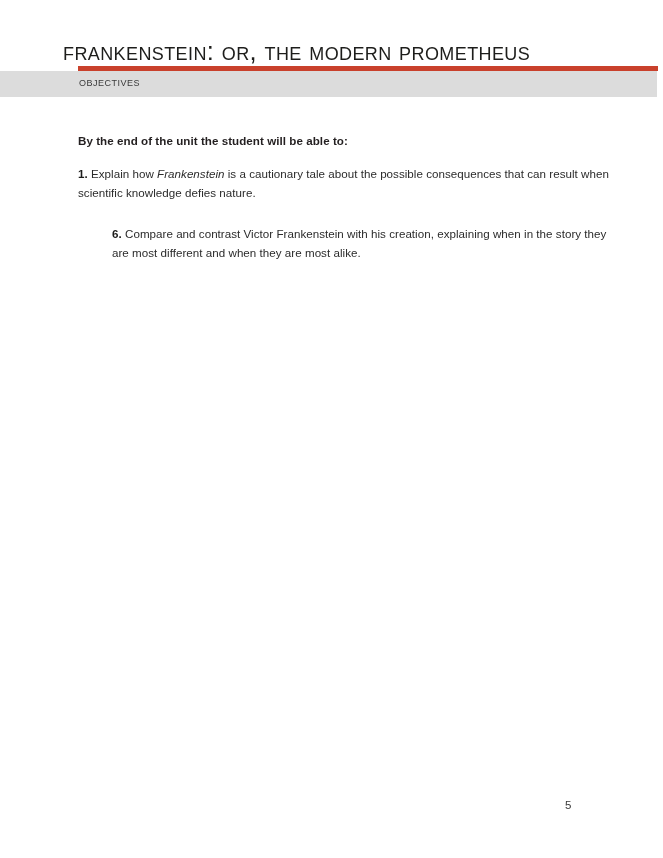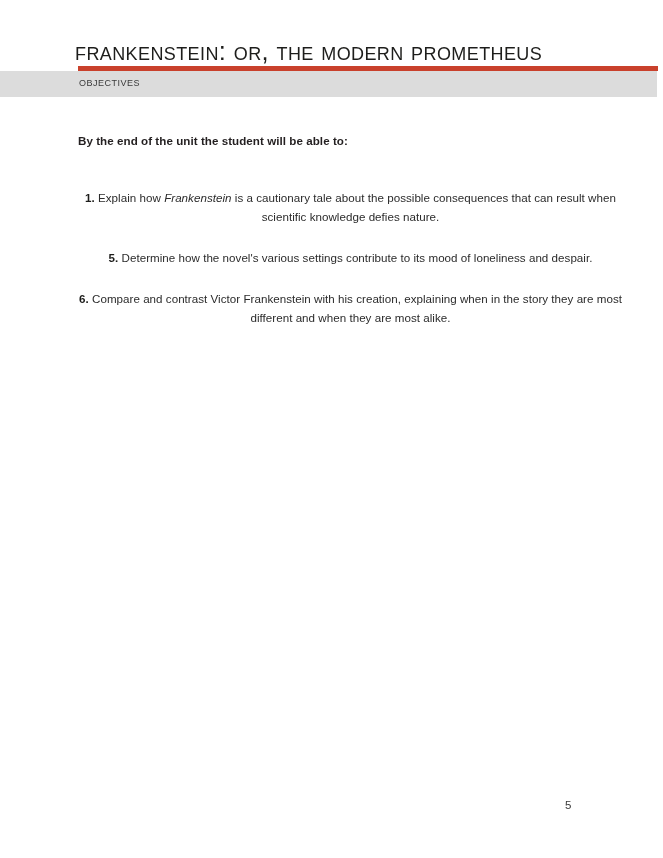--- a/index.html
+++ b/index.html
@@ -27,21 +27,21 @@
   .header-block {
     position: absolute;
     top: 0;
     left: 0;
     width: 663px;
     height: 100px;
   }
 
   .doc-title {
     position: absolute;
-    left: 75px;
+    left: 63px;
     top: 38px;
     font-family: "Liberation Sans", sans-serif;
     font-size: 25.5px;
     font-weight: 400;
     letter-spacing: 0.4px;
     color: #1d1d1b;
     font-variant: small-caps;
     text-transform: lowercase;
     white-space: nowrap;
     line-height: 1.05;
@@ -86,34 +86,34 @@
     left: 78px;
     top: 132px;
     width: 545px;
   }
 
   .intro {
     font-size: 11.6px;
     font-weight: bold;
     color: #231f20;
     line-height: 1.5;
-    margin: 0 0 40px 0;
+    margin: 0 0 16px 0;
     letter-spacing: 0.05px;
   }
 
   .objective {
     font-size: 11.6px;
     font-weight: 400;
     color: #2b2b2b;
     line-height: 1.62;
     margin: 0 0 22px 0;
     letter-spacing: 0.03px;
-    text-align: center;
+    text-align: left;
   }
-  .objective:last-child { margin-bottom: 0; }
+  .objective:last-child { margin-bottom: 0; margin-left: 34px; }
 
   .onum {
     font-weight: bold;
     color: #1d1d1b;
   }
 
   .ital {
     font-style: italic;
   }
 
@@ -136,20 +136,19 @@
     <div class="doc-title">Frankenstein: Or, The Modern Prometheus</div>
     <div class="title-rule"></div>
     <div class="subhead-bar"></div>
     <div class="subhead-text">Objectives</div>
   </div>
 
   <div class="content">
     <p class="intro">By the end of the unit the student will be able to:</p>
     <div id="objectives-list">
         <p class="objective"><span class="onum">1.</span> <span>Explain how </span><span class="ital">Frankenstein</span><span> is a cautionary tale about the possible consequences that can result when scientific knowledge defies nature.</span></p>
-        <p class="objective"><span class="onum">5.</span> <span>Determine how the novel's various settings contribute to its mood of loneliness and despair.</span></p>
         <p class="objective"><span class="onum">6.</span> <span>Compare and contrast Victor Frankenstein with his creation, explaining when in the story they are most different and when they are most alike.</span></p>
       </div>
   </div>
 
   <div class="page-number">5</div>
 
 </div>
 
 </body></html>

